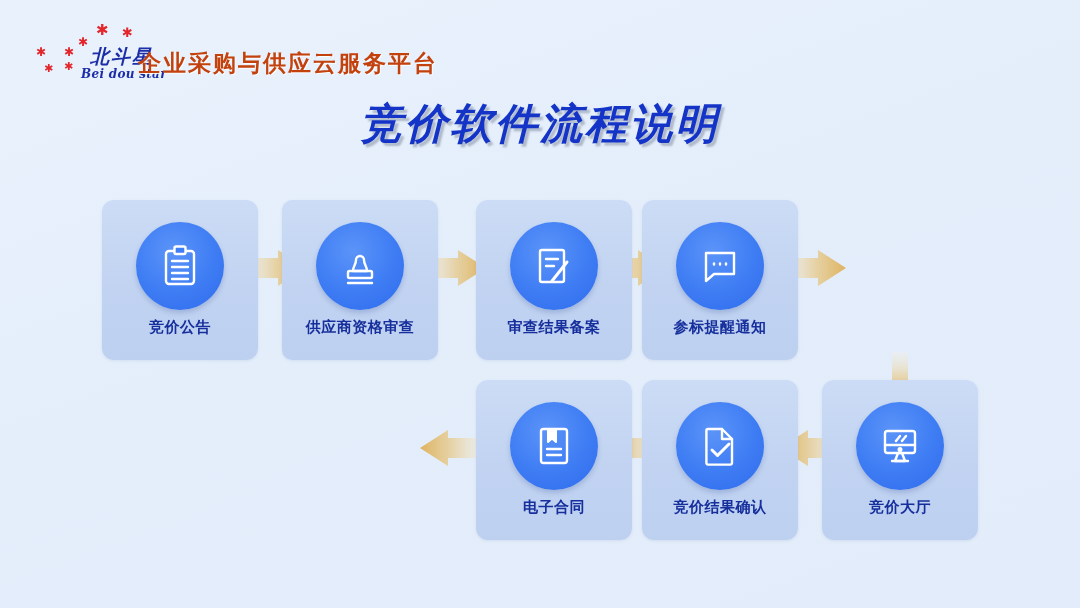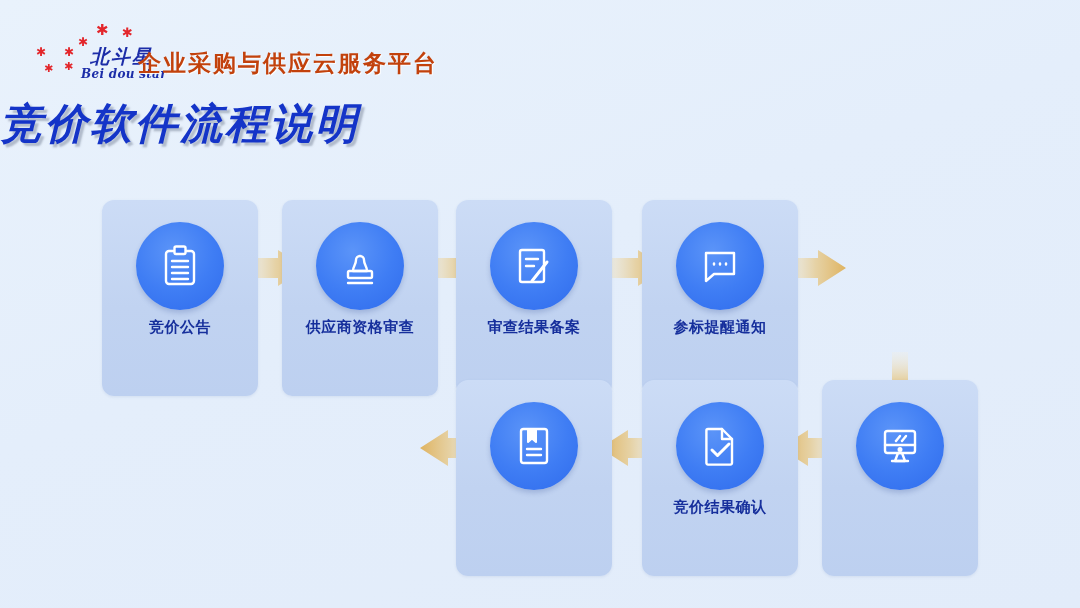--- a/index.html
+++ b/index.html
@@ -75,40 +75,41 @@
     white-space: nowrap;
     text-shadow: 1px 1px 0 rgba(255,255,255,0.85);
     text-align: right;
   }
 
   
   .main-title {
     position: absolute;
     left: 0; top: 96px;
     width: 1080px;
+    text-align: center;
     font-family: "DejaVu Sans", sans-serif;
     font-weight: bold;
     font-style: italic;
     font-size: 42px;
     letter-spacing: 3px;
     color: #1434c8;
     text-shadow: 3px 3px 2px rgba(130,140,160,0.55);
   }
 
   
   .flow {
     position: absolute;
     left: 0; top: 190px;
     width: 1080px;
     height: 360px;
   }
   .card {
     position: absolute;
     width: 156px;
-    height: 196px;
+    height: 160px;
     border-radius: 12px;
     background: linear-gradient(180deg, #ccdcf6 0%, #c1d3f1 55%, #bdd0f0 100%);
     box-shadow: 0 1px 3px rgba(60,90,150,0.10);
     z-index: 3;
   }
   .card .circle {
     position: absolute;
     left: 50%;
     top: 22px;
     transform: translateX(-50%);
@@ -136,21 +137,21 @@
     white-space: nowrap;
   }
 
   
   .row-top  { top: 10px; }
   .row-bot  { top: 190px; }
 
   
   .col-1 { left: 102px; }
   .col-2 { left: 282px; border-radius: 10px; }
-  .col-3 { left: 456px; }
+  .col-3 { left: 476px; }
   .col-4 { left: 642px; }
   .col-5 { left: 822px; }
 
   
   .arrow {
     position: absolute;
     z-index: 1;
   }
   .arrow svg { display: block; }
 
@@ -244,20 +245,21 @@
 
   <div class="card row-bot col-3">
     <div class="circle">
       <svg width="46" height="46" viewBox="0 0 46 46" fill="none" stroke="#ffffff" stroke-width="2.4" stroke-linecap="round" stroke-linejoin="round">
         <rect x="10" y="6" width="26" height="34" rx="2.5"></rect>
         <path d="M17 6 v13 l4 -3.6 l4 3.6 v-13 z" fill="#ffffff" stroke-width="2"></path>
         <line x1="16" y1="26" x2="30" y2="26"></line>
         <line x1="16" y1="32" x2="30" y2="32"></line>
       </svg>
     </div>
+    <div class="label">电子合同</div>
   </div>
 
   <div class="card row-bot col-4">
     <div class="circle">
       <svg width="46" height="46" viewBox="0 0 46 46" fill="none" stroke="#ffffff" stroke-width="2.4" stroke-linecap="round" stroke-linejoin="round">
         <path d="M11 6 h14 l10 10 v24 a1.6 1.6 0 0 1 -1.6 1.6 h-22.4 a1.6 1.6 0 0 1 -1.6 -1.6 v-32.4 a1.6 1.6 0 0 1 1.6 -1.6 z"></path>
         <path d="M25 6 v10 h10"></path>
         <path d="M15 27 l5.5 5.5 L32 21" stroke-width="3"></path>
       </svg>
     </div>
@@ -269,20 +271,21 @@
       <svg width="46" height="46" viewBox="0 0 46 46" fill="none" stroke="#ffffff" stroke-width="2.4" stroke-linecap="round" stroke-linejoin="round">
         <rect x="8" y="8" width="30" height="22" rx="2.5"></rect>
         <line x1="8" y1="22" x2="38" y2="22"></line>
         <line x1="19" y1="18" x2="23" y2="13"></line>
         <line x1="25" y1="18" x2="29" y2="13"></line>
         <circle cx="23" cy="26.5" r="1.3" fill="#ffffff"></circle>
         <path d="M18 38 l3 -8 h4 l3 8 z"></path>
         <line x1="15" y1="38" x2="31" y2="38"></line>
       </svg>
     </div>
+    <div class="label">竞价大厅</div>
   </div>
 
   <div class="arrow arr-h a1">
     <svg width="70" height="40" viewBox="0 0 70 40">
       <defs>
         <linearGradient id="gr1" x1="0" y1="0" x2="1" y2="0">
           <stop offset="0%" stop-color="#f2efe4" stop-opacity="0.35"></stop>
           <stop offset="55%" stop-color="#e6cf9c" stop-opacity="0.9"></stop>
           <stop offset="100%" stop-color="#dfb360"></stop>
         </linearGradient>

